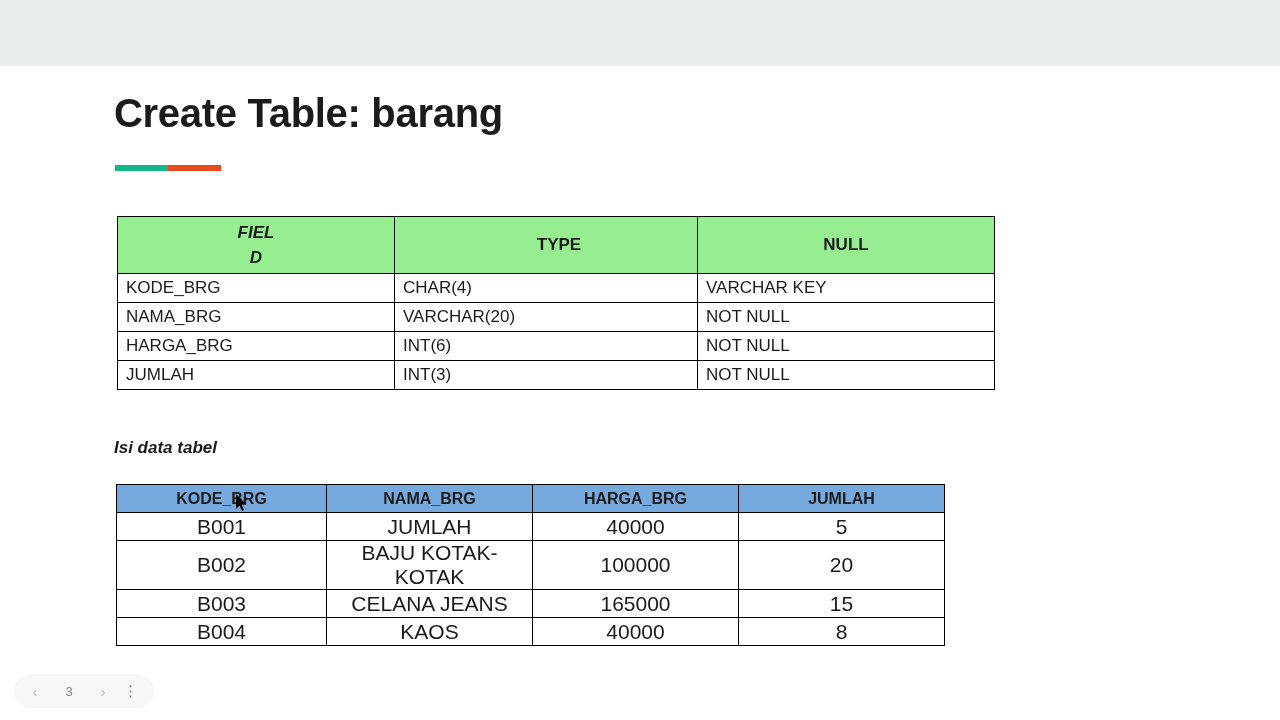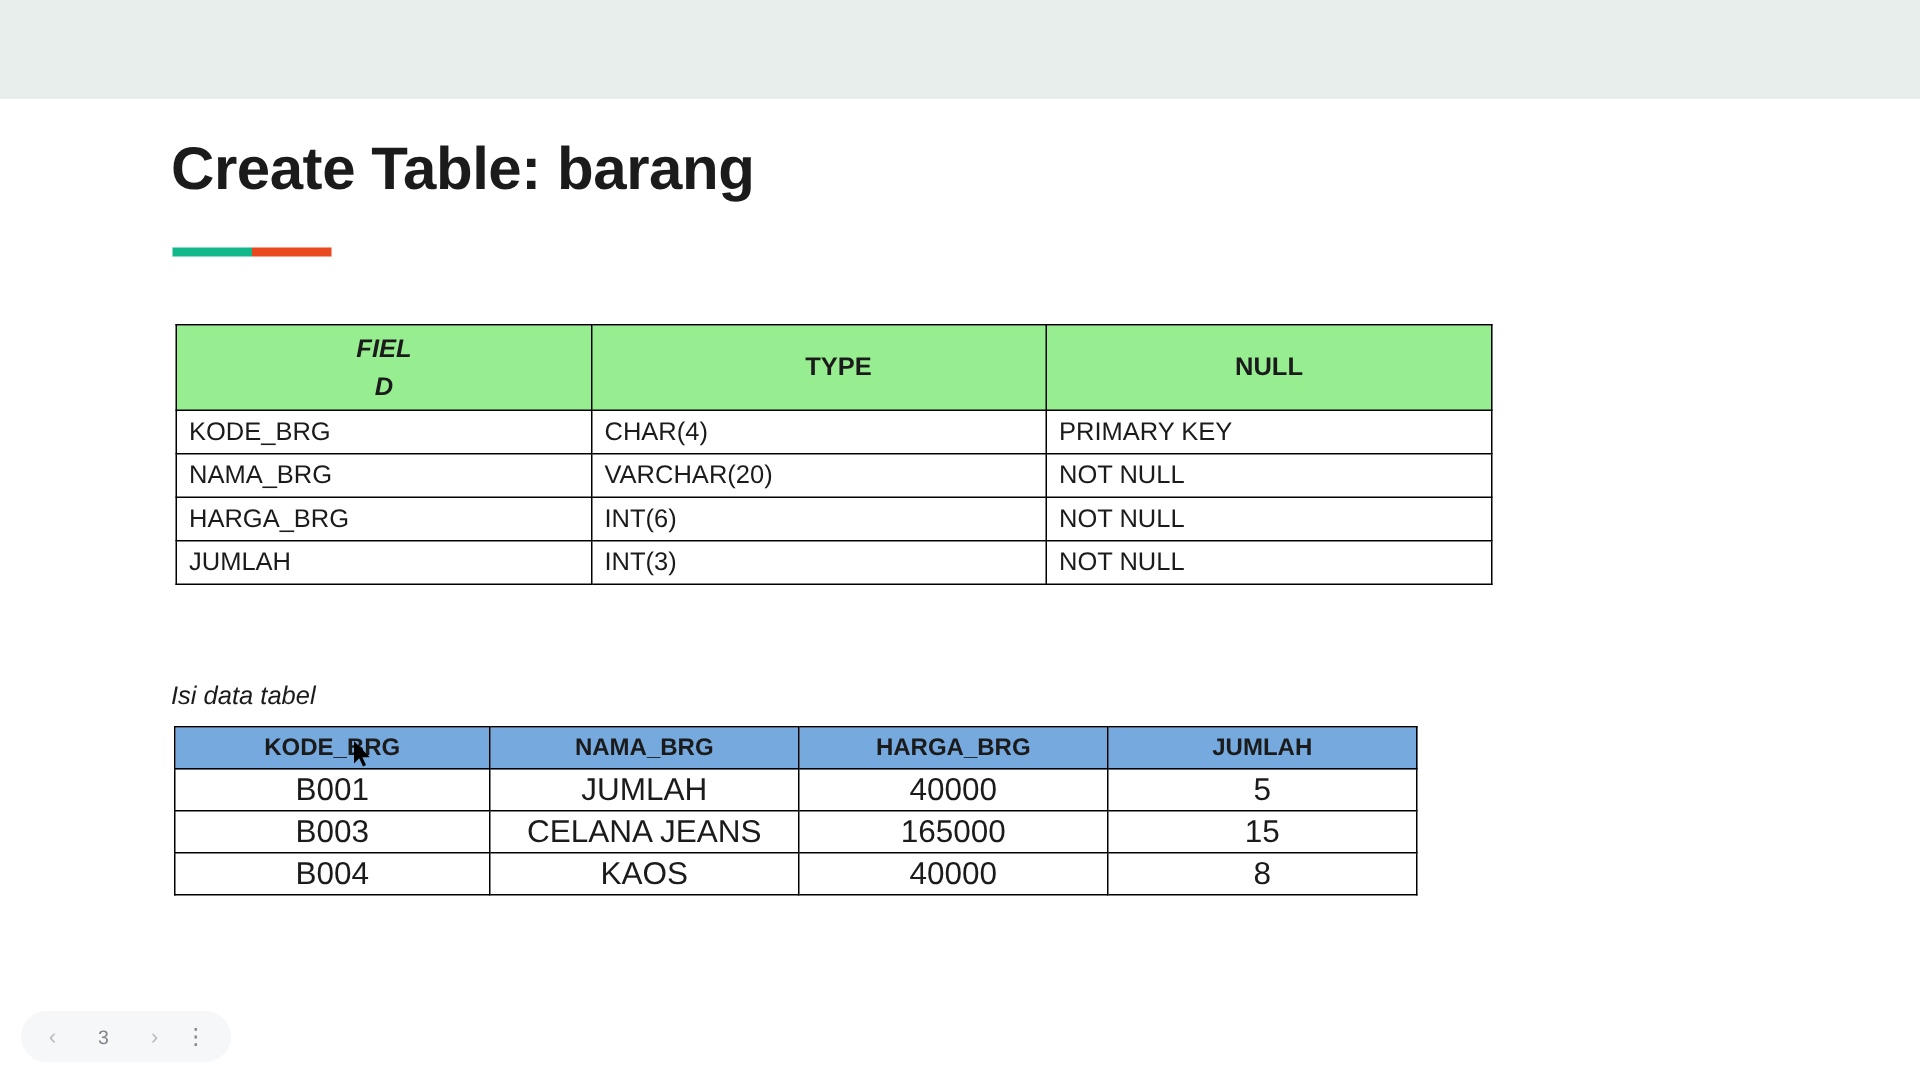--- a/index.html
+++ b/index.html
@@ -93,24 +93,24 @@
     text-align: left;
     font-size: 17px;
   }
   .col-field { width: 276px; font-style: italic; }
   .col-type  { width: 276px; padding-left: 26px; }
   .col-null  { width: 296px; }
 
   .subcaption {
     position: absolute;
     left: 114px;
-    top: 388px;
+    top: 372px;
     font-size: 17px;
     font-style: italic;
-    font-weight: normal;
+    font-weight: bold;
     color: #1b1b1b;
   }
 
   
   .data-table {
     left: 116px;
     top: 418px;
     width: 824px;
   }
   .data-table th {
@@ -200,21 +200,21 @@
   <table class="schema-table">
     <tbody>
         <tr>
       <th class="col-field">FIEL<br>D</th>
       <th class="col-type">TYPE</th>
       <th class="col-null">NULL</th>
     </tr>
     <tr>
       <td>KODE_BRG</td>
       <td>CHAR(4)</td>
-      <td>PRIMARY KEY</td>
+      <td>VARCHAR KEY</td>
     </tr>
     <tr>
       <td>NAMA_BRG</td>
       <td>VARCHAR(20)</td>
       <td>NOT NULL</td>
     </tr>
     <tr>
       <td>HARGA_BRG</td>
       <td>INT(6)</td>
       <td>NOT NULL</td>
@@ -237,20 +237,26 @@
       <th class="d-col-3">HARGA_BRG</th>
       <th class="d-col-4">JUMLAH</th>
     </tr>
     <tr>
       <td>B001</td>
       <td>JUMLAH</td>
       <td>40000</td>
       <td>5</td>
     </tr>
     <tr>
+      <td>B002</td>
+      <td>BAJU KOTAK-KOTAK</td>
+      <td>100000</td>
+      <td>20</td>
+    </tr>
+    <tr>
       <td>B003</td>
       <td>CELANA JEANS</td>
       <td>165000</td>
       <td>15</td>
     </tr>
     <tr>
       <td>B004</td>
       <td>KAOS</td>
       <td>40000</td>
       <td>8</td>

